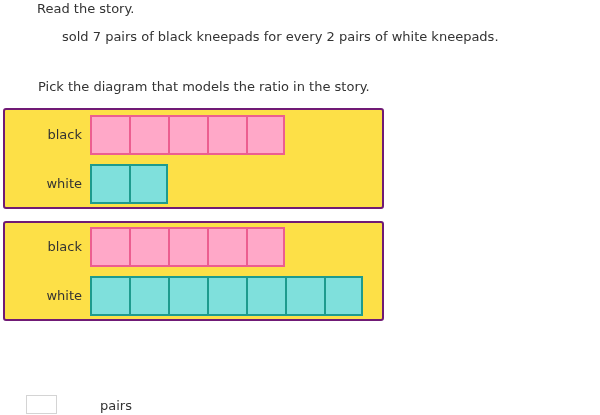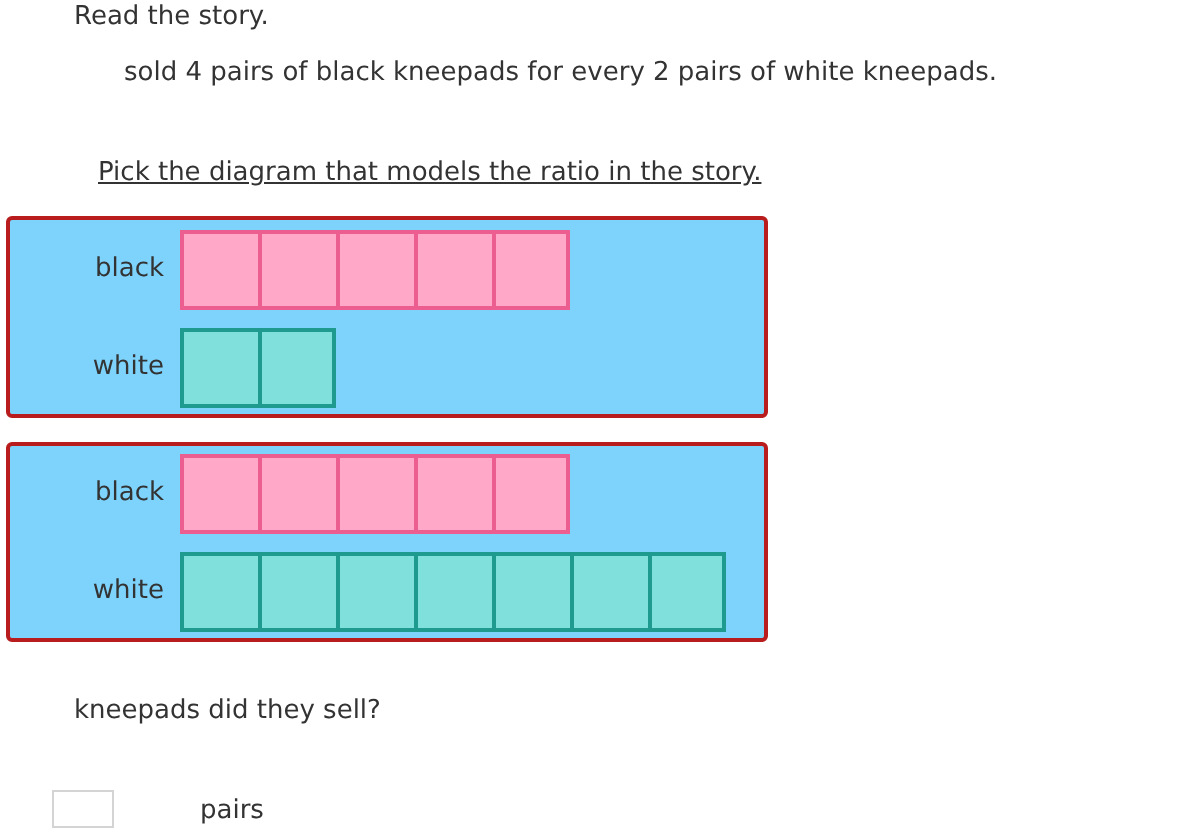--- a/index.html
+++ b/index.html
@@ -4,21 +4,21 @@
 <style>
   html, body { margin: 0; padding: 0; background: #ffffff; }
   body {
     width: 600px; height: 415px; overflow: hidden; position: relative;
     font-family: "DejaVu Sans", sans-serif; font-size: 13px; color: #333333;
   }
   .abs { position: absolute; }
   .line { white-space: nowrap; line-height: 17px; padding-left: 37px; }
   .option {
     position: absolute; left: 3px; width: 381px;
-    border: 2px solid #b91c1c; border-radius: 3px; background: #7dd3fc;
+    border: 2px solid #701a75; border-radius: 3px; background: #fde047;
     cursor: pointer; box-sizing: border-box;
   }
   .row { position: absolute; left: 0; height: 40px; width: 100%; }
   .row-label {
     position: absolute; left: 0; width: 77px; text-align: right;
     top: 0; line-height: 40px; font-size: 13px; color: #333;
   }
   .tape {
     position: absolute; left: 85px; top: 0; height: 40px; display: flex;
   }
@@ -34,24 +34,24 @@
     border: 1px solid #d4d4d4; box-sizing: border-box; background: #fff;
     font-family: "DejaVu Sans", sans-serif; font-size: 13px; padding: 0 2px;
   }
 </style>
 </head>
 <body>
 
 <div class="abs line" style="left:0; top:0;">Read the story.</div>
 
 <div class="abs" style="left:25px; top:28px;">
-  <div class="line">sold 4 pairs of black kneepads for every 2 pairs of white kneepads.</div>
+  <div class="line">sold 7 pairs of black kneepads for every 2 pairs of white kneepads.</div>
 </div>
 
-<div class="abs line" style="left:12px; top:78px;text-decoration:underline;">Pick the diagram that models the ratio in the story.</div>
+<div class="abs line" style="left:1px; top:78px;">Pick the diagram that models the ratio in the story.</div>
 
 <div class="option" style="top:108px; height:101px;">
   <div class="row" style="top:5px;">
     <div class="row-label">black</div>
     <div class="tape">
       <div class="cell pink"></div>
       <div class="cell pink"></div>
       <div class="cell pink"></div>
       <div class="cell pink"></div>
       <div class="cell pink"></div>
@@ -85,17 +85,16 @@
       <div class="cell teal"></div>
       <div class="cell teal"></div>
       <div class="cell teal"></div>
       <div class="cell teal"></div>
       <div class="cell teal"></div>
     </div>
   </div>
 </div>
 
 <div class="abs" style="left:0; top:347px;">
-  <div class="line">kneepads did they sell?</div>
 </div>
 
 <input class="answer-input" type="text" value="" style="">
 <div class="abs line" style="left:63px; top:397px;">pairs</div>
 
 </body></html>

